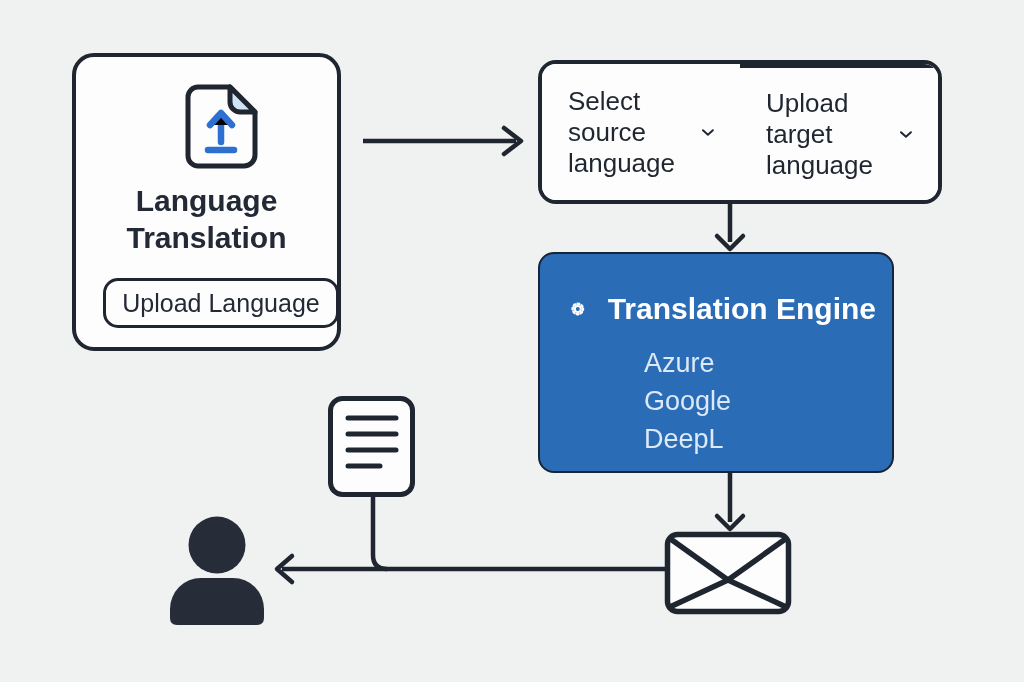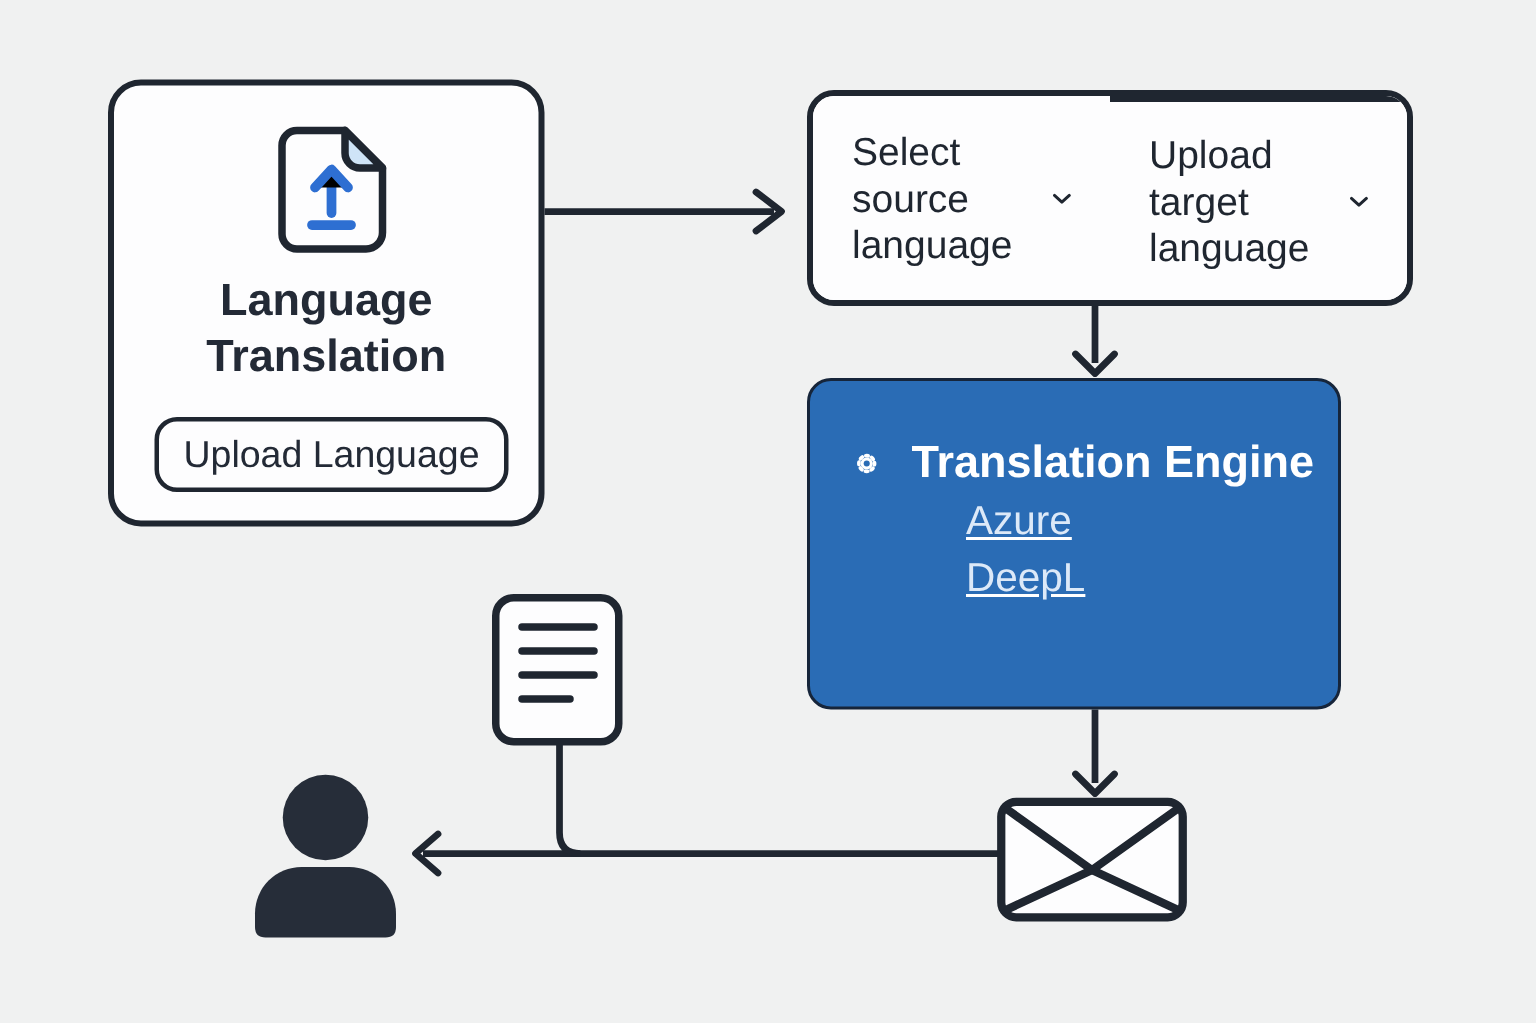--- a/index.html
+++ b/index.html
@@ -17,21 +17,21 @@
   html,body{background:#e7e8e9;}
   .stage{
     position:relative;width:1024px;height:682px;background:var(--bg);
     font-family:"Liberation Sans", sans-serif;overflow:hidden;
   }
   .connectors{position:absolute;inset:0;z-index:1;}
   .node{position:absolute;z-index:2;}
 
   
   .upload-card{
-    left:72px;top:53px;width:291px;height:298px;
+    left:72px;top:53px;width:269px;height:298px;
     background:var(--white);border:4px solid var(--ink);border-radius:22px;
     text-align:center;
   }
   .upload-card .doc-icon{position:absolute;left:108px;top:26px;}
   .card-title{
     position:absolute;top:125px;left:0;right:0;margin:auto;width:230px;
     font-size:30px;line-height:37px;font-weight:700;color:var(--text);
   }
   .upload-btn{
     position:absolute;left:27px;top:221px;width:236px;height:50px;
@@ -54,21 +54,21 @@
   .select-row .label{font-size:26px;color:var(--ink);}
 
   
   .engine-box{
     left:538px;top:252px;width:356px;height:221px;
     background:var(--blue);border:2.5px solid var(--blue-border);border-radius:16px;
     color:#fff;
   }
   .engine-header{position:absolute;left:30px;top:26px;right:16px;height:58px;display:flex;align-items:center;gap:22px;}
   .engine-title{font-size:30px;font-weight:700;color:#ffffff;white-space:nowrap;}
-  .providers{position:absolute;left:104px;top:74px;list-style:none;text-decoration:underline;}
+  .providers{position:absolute;left:104px;top:90px;list-style:none;}
   .providers li{font-size:27px;line-height:38px;color:var(--engine-text);}
 </style>
 </head>
 <body>
 
 <div class="stage">
 
   <svg class="connectors" width="1024" height="682" viewBox="0 0 1024 682" fill="none" stroke="#1f2630" stroke-width="4.5">
 
     <g>
@@ -127,20 +127,21 @@
     <div class="engine-header">
       <svg width="54" height="54" viewBox="0 0 54 54">
         <circle cx="27" cy="27" r="18" fill="none" stroke="#ffffff" stroke-width="8.5" stroke-dasharray="5.6 8.55" stroke-dashoffset="2.8" stroke-linecap="round"></circle>
         <circle cx="27" cy="27" r="14" fill="#ffffff"></circle>
         <circle cx="27" cy="27" r="7" fill="#2a6cb5"></circle>
       </svg>
       <h3 class="engine-title">Translation Engine</h3>
     </div>
     <ul class="providers">
       <li>Azure</li>
+      <li>Google</li>
       <li>DeepL</li>
     </ul>
   </section>
 
   <svg class="node" style="left:664px;top:531px" width="128" height="84" viewBox="0 0 128 84">
     <rect x="3.5" y="3.5" width="121" height="77" rx="10" fill="#fdfdfe" stroke="#1f2630" stroke-width="5.5"></rect>
     <g stroke="#1f2630" stroke-width="5.5" stroke-linecap="round">
       <path d="M8,9 L64,49"></path>
       <path d="M120,9 L64,49"></path>
       <path d="M8,75 L64,49"></path>

